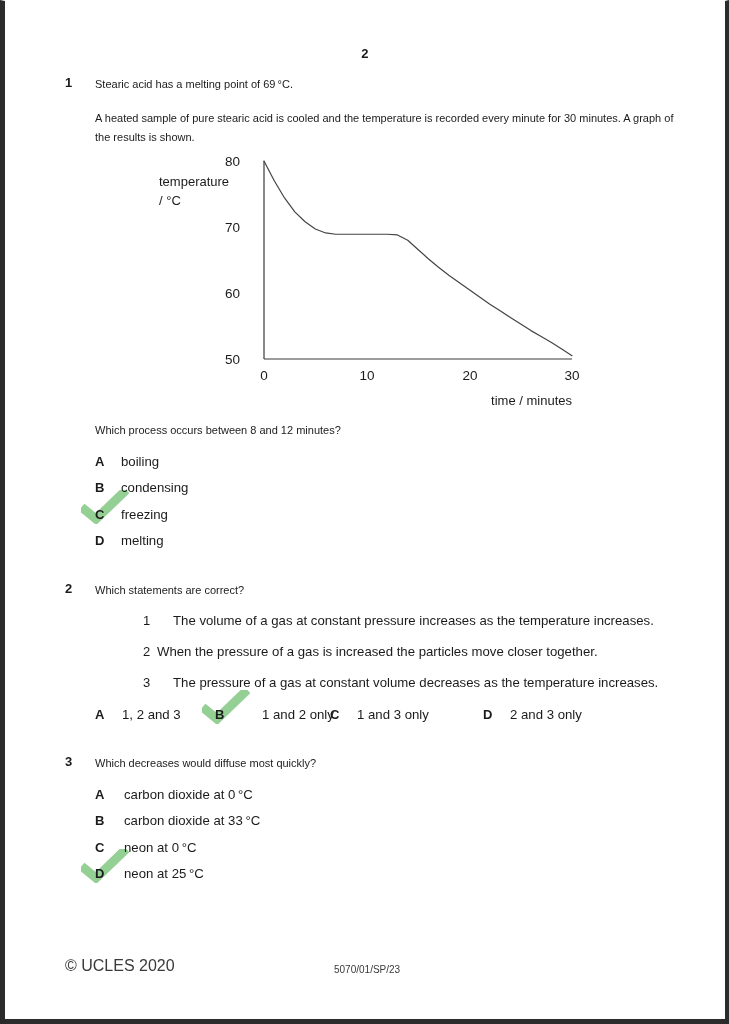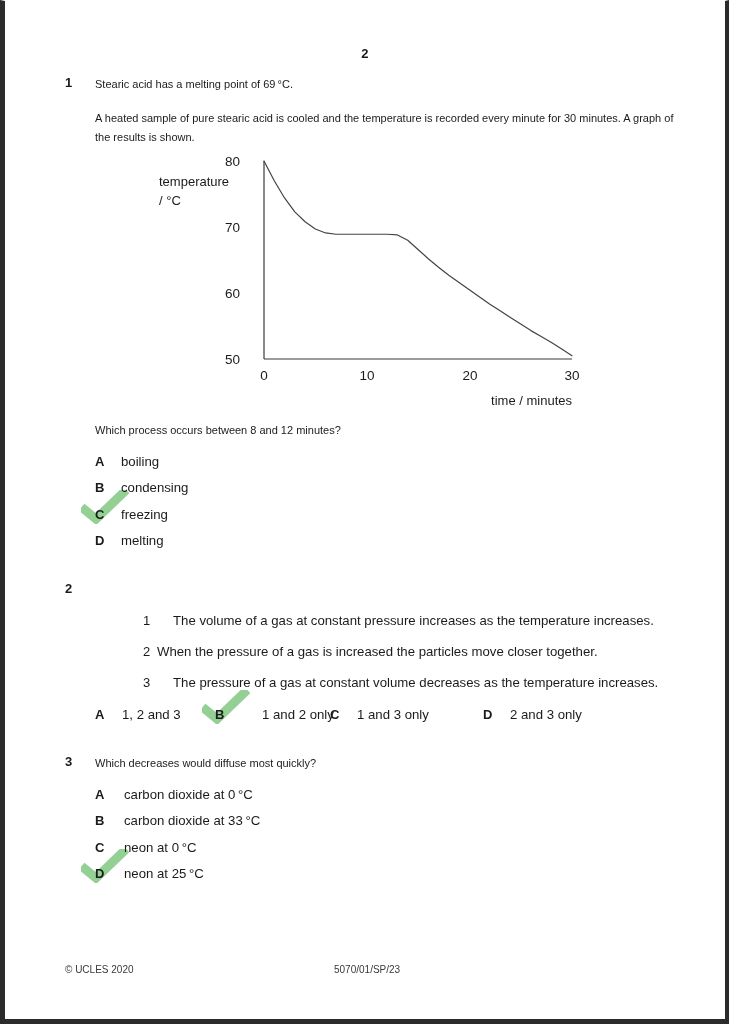--- a/index.html
+++ b/index.html
@@ -85,21 +85,21 @@
   .tick-mark {
     position: absolute;
     z-index: 2;
     pointer-events: none;
   }
 
   .footer-left {
     position: absolute;
     left: 60px;
     bottom: 44px;
-    font-size: 10px;
+    font-size: 16px;
     color: #3a3a3a;
   }
   .footer-right {
     position: absolute;
     left: 329px;
     bottom: 44px;
     font-size: 10px;
     color: #3a3a3a;
   }
 
@@ -171,20 +171,21 @@
     <div class="opt-text" style="left:116px; top:506px;">freezing</div>
 
     <div class="opt-letter" style="left:90px; top:532px;">D</div>
     <div class="opt-text" style="left:116px; top:532px;">melting</div>
 
     <svg class="tick-mark" style="left:76px; top:489px;" width="48" height="34" viewBox="0 0 48 34">
       <path d="M4 20 L15 29 L42 3" fill="none" stroke="#7dc47d" stroke-width="9" stroke-linecap="square" stroke-linejoin="miter" opacity="0.82"></path>
     </svg>
 
     <div class="qnum" style="left:60px; top:580px;">2</div>
+    <div class="qtext" style="left:90px; top:580px;">Which statements are correct?</div>
 
     <div class="stmt-num" style="left:138px; top:612px;">1</div>
     <div class="stmt-text" style="left:168px; top:612px; width:500px;">The volume of a gas at constant pressure increases as the temperature increases.</div>
 
     <div class="stmt-num" style="left:138px; top:643px;">2</div>
     <div class="stmt-text" style="left:152px; top:643px; width:500px;">When the pressure of a gas is increased the particles move closer together.</div>
 
     <div class="stmt-num" style="left:138px; top:674px;">3</div>
     <div class="stmt-text" style="left:168px; top:674px; width:500px;">The pressure of a gas at constant volume decreases as the temperature increases.</div>
 

